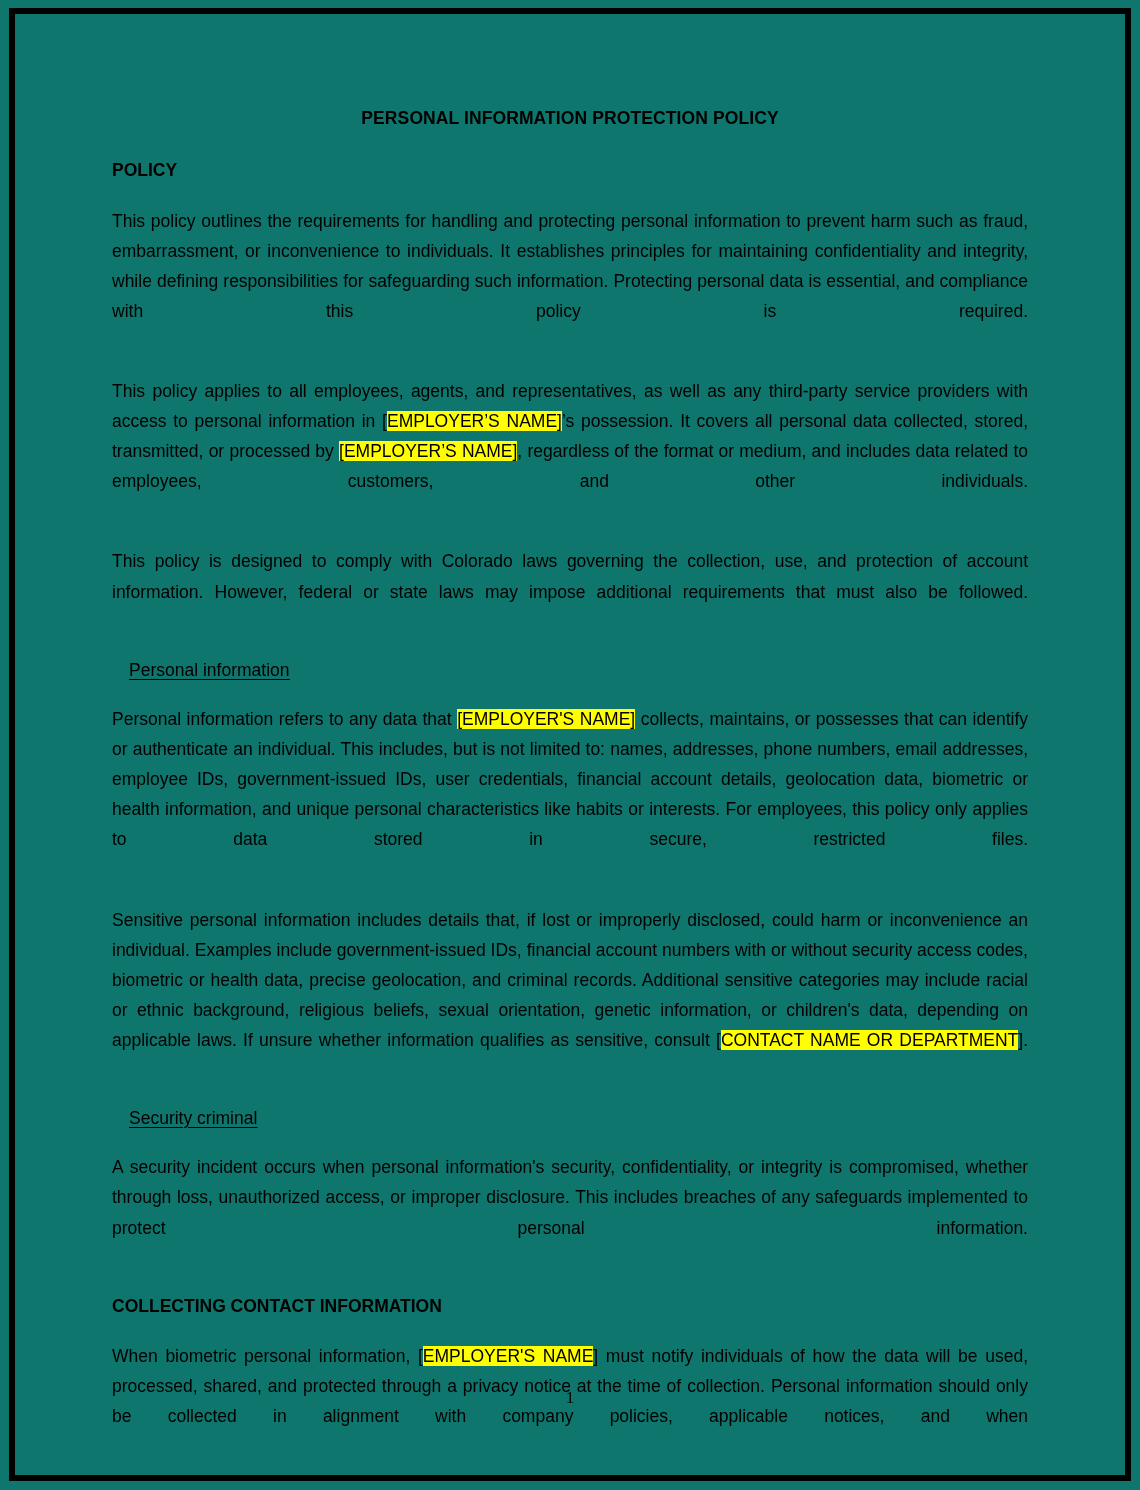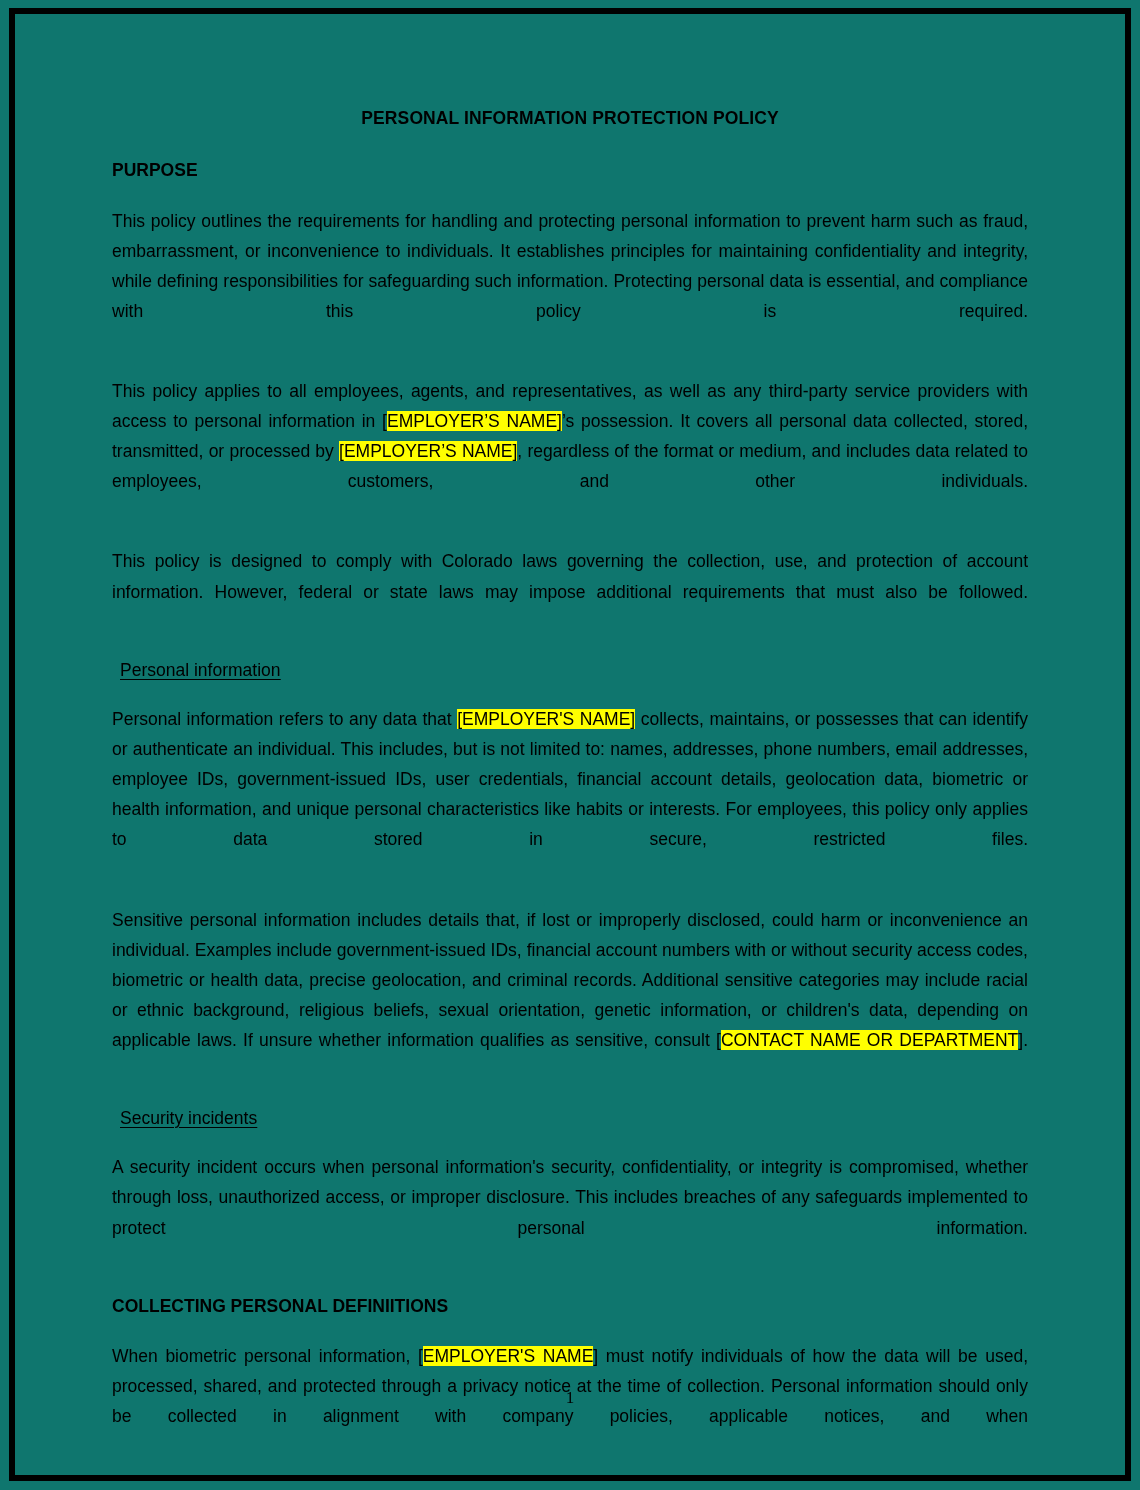--- a/index.html
+++ b/index.html
@@ -48,21 +48,21 @@
     font-size: 17.5px;
     color: #000000;
     margin: 0 0 22px 0;
     line-height: 1.5;
   }
   .sub-heading {
     font-size: 17.5px;
     color: #000000;
     text-decoration: underline;
     text-underline-offset: 3px;
-    margin: 0 0 21px 8px;
+    margin: 0 0 21px 17px;
     line-height: 1.5;
     display: block;
   }
   .sub-heading span { text-decoration: underline; }
   p.para {
     font-size: 17.5px;
     color: #000000;
     line-height: 1.72;
     margin: 12px 0 20px 0;
     text-align: justify;
@@ -92,41 +92,41 @@
 <body>
 
 <div class="page">
 
   <div class="page-frame"></div>
 
   <div class="content">
 
     <div class="doc-title">PERSONAL INFORMATION PROTECTION POLICY</div>
 
-    <div class="section-heading">PURPOSE</div>
+    <div class="section-heading">POLICY</div>
 
     <p class="para">This policy outlines the requirements for handling and protecting personal information to prevent harm such as fraud, embarrassment, or inconvenience to individuals. It establishes principles for maintaining confidentiality and integrity, while defining responsibilities for safeguarding such information. Protecting personal data is essential, and compliance with this policy is required.</p>
 
     <p class="para"><span>This policy applies to all employees, agents, and representatives, as well as any third-party service providers with access to personal information in [</span><span class="hl">EMPLOYER’S NAME]</span><span>’s possession. It covers all personal data collected, stored, transmitted, or processed by </span><span class="hl">[EMPLOYER’S NAME]</span><span>, regardless of the format or medium, and includes data related to employees, customers, and other individuals.</span></p>
 
     <p class="para">This policy is designed to comply with Colorado laws governing the collection, use, and protection of account information. However, federal or state laws may impose additional requirements that must also be followed.</p>
 
 
     <div class="sub-heading"><span>Personal information</span></div>
 
     <p class="para"><span>Personal information refers to any data that </span><span class="hl">[EMPLOYER'S NAME]</span><span> collects, maintains, or possesses that can identify or authenticate an individual. This includes, but is not limited to: names, addresses, phone numbers, email addresses, employee IDs, government-issued IDs, user credentials, financial account details, geolocation data, biometric or health information, and unique personal characteristics like habits or interests. For employees, this policy only applies to data stored in secure, restricted files.</span></p>
 
 
     <p class="para"><span>Sensitive personal information includes details that, if lost or improperly disclosed, could harm or inconvenience an individual. Examples include government-issued IDs, financial account numbers with or without security access codes, biometric or health data, precise geolocation, and criminal records. Additional sensitive categories may include racial or ethnic background, religious beliefs, sexual orientation, genetic information, or children's data, depending on applicable laws. If unsure whether information qualifies as sensitive, consult [</span><span class="hl">CONTACT NAME OR DEPARTMENT</span><span>].</span></p>
 
-    <div class="sub-heading"><span>Security incidents</span></div>
+    <div class="sub-heading"><span>Security criminal</span></div>
 
     <p class="para">A security incident occurs when personal information's security, confidentiality, or integrity is compromised, whether through loss, unauthorized access, or improper disclosure. This includes breaches of any safeguards implemented to protect personal information.</p>
 
-    <div class="section-heading">COLLECTING PERSONAL DEFINIITIONS</div>
+    <div class="section-heading">COLLECTING CONTACT INFORMATION</div>
 
     <p class="para"><span>When biometric personal information, [</span><span class="hl">EMPLOYER'S NAME</span><span>] must notify individuals of how the data will be used, processed, shared, and protected through a privacy notice at the time of collection. Personal information should only be collected in alignment with company policies, applicable notices, and when</span></p>
 
   </div>
 
   <div class="page-number">1</div>
 
 </div>
 
 </body></html>

